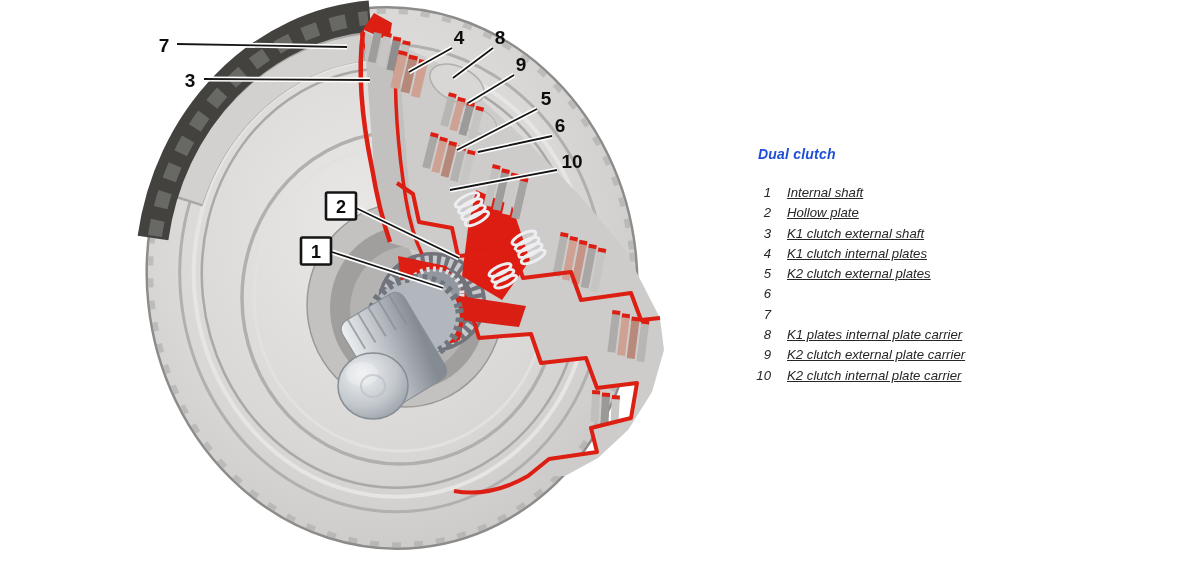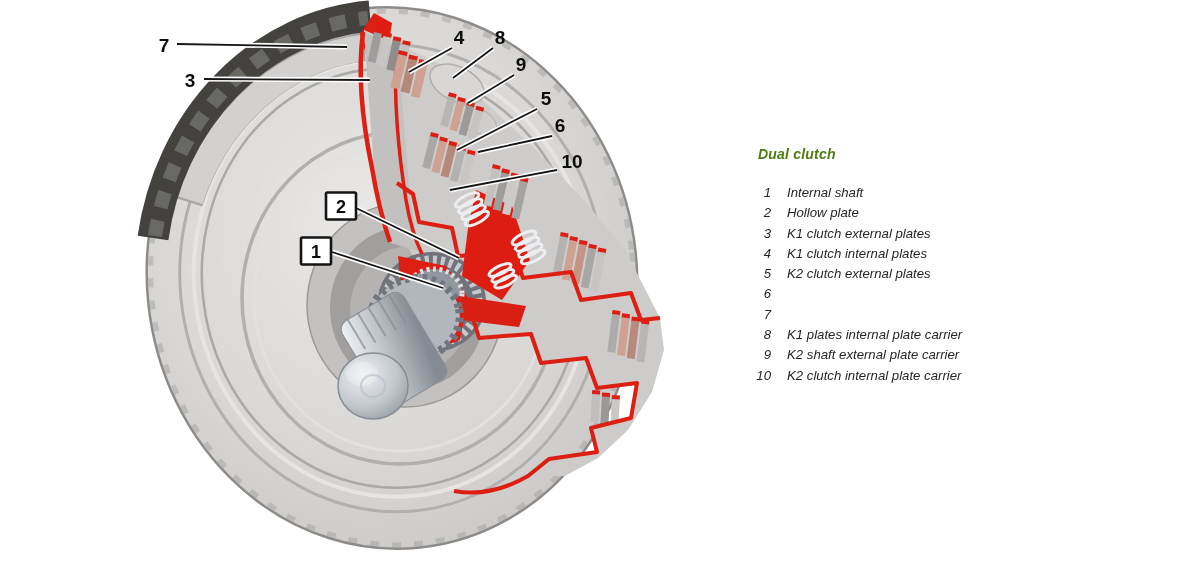--- a/index.html
+++ b/index.html
@@ -1,24 +1,24 @@
 <!DOCTYPE html>
 <html><head>
 <meta charset="utf-8">
 <style>
   html,body{margin:0;padding:0;background:#ffffff;}
   body{width:1200px;height:579px;overflow:hidden;font-family:"Liberation Sans",sans-serif;}
   .stage{position:relative;width:1200px;height:579px;background:#ffffff;}
   .illustration{position:absolute;left:0;top:0;}
   .legend{position:absolute;left:752px;top:146px;width:330px;font-style:italic;color:#262626;}
-  .legend h3{margin:0 0 21px 6px;font-size:14px;font-weight:bold;font-style:italic;color:#4d7c0f;letter-spacing:.2px;}
+  .legend h3{margin:0 0 21px 6px;font-size:14px;font-weight:bold;font-style:italic;color:#1d4ed8;letter-spacing:.2px;}
   .legend ul{list-style:none;margin:0;padding:0;}
   .legend li{display:flex;font-size:13.2px;line-height:20.3px;}
   .legend li .num{width:19px;text-align:right;margin-right:16px;flex:0 0 19px;}
-  .legend li .lab{white-space:nowrap;}
+  .legend li .lab{white-space:nowrap;text-decoration:underline;}
   .co-num{font-family:"Liberation Sans",sans-serif;font-weight:bold;fill:#0d0d0d;}
 </style>
 </head>
 <body>
 
 <div class="stage">
 
   <svg class="illustration" width="740" height="579" viewBox="0 0 740 579" xmlns="http://www.w3.org/2000/svg">
     <defs>
       <radialGradient id="discG" cx="45%" cy="40%" r="75%">
@@ -269,21 +269,21 @@
         <li>
           <span class="num">1</span>
           <span class="lab">Internal shaft</span>
         </li>
         <li>
           <span class="num">2</span>
           <span class="lab">Hollow plate</span>
         </li>
         <li>
           <span class="num">3</span>
-          <span class="lab">K1 clutch external plates</span>
+          <span class="lab">K1 clutch external shaft</span>
         </li>
         <li>
           <span class="num">4</span>
           <span class="lab">K1 clutch internal plates</span>
         </li>
         <li>
           <span class="num">5</span>
           <span class="lab">K2 clutch external plates</span>
         </li>
         <li>
@@ -291,21 +291,21 @@
         </li>
         <li>
           <span class="num">7</span>
         </li>
         <li>
           <span class="num">8</span>
           <span class="lab">K1 plates internal plate carrier</span>
         </li>
         <li>
           <span class="num">9</span>
-          <span class="lab">K2 shaft external plate carrier</span>
+          <span class="lab">K2 clutch external plate carrier</span>
         </li>
         <li>
           <span class="num">10</span>
           <span class="lab">K2 clutch internal plate carrier</span>
         </li>
       </ul>
   </aside>
 </div>
 
 </body></html>

